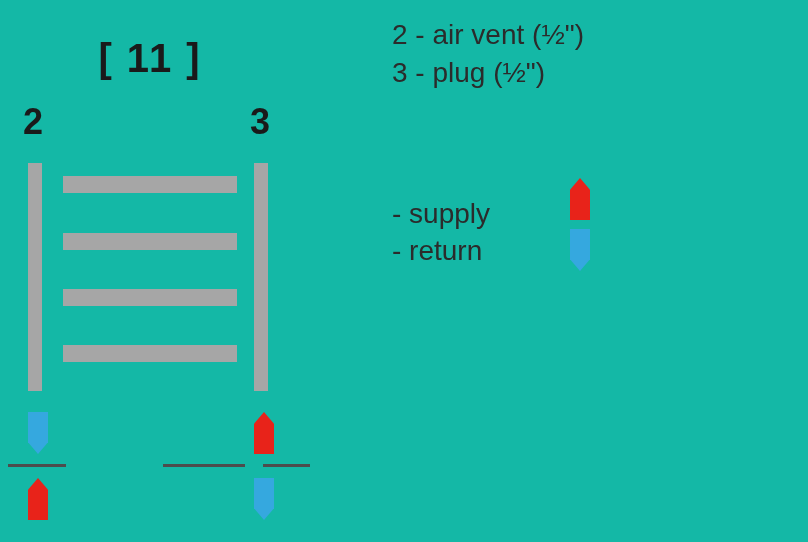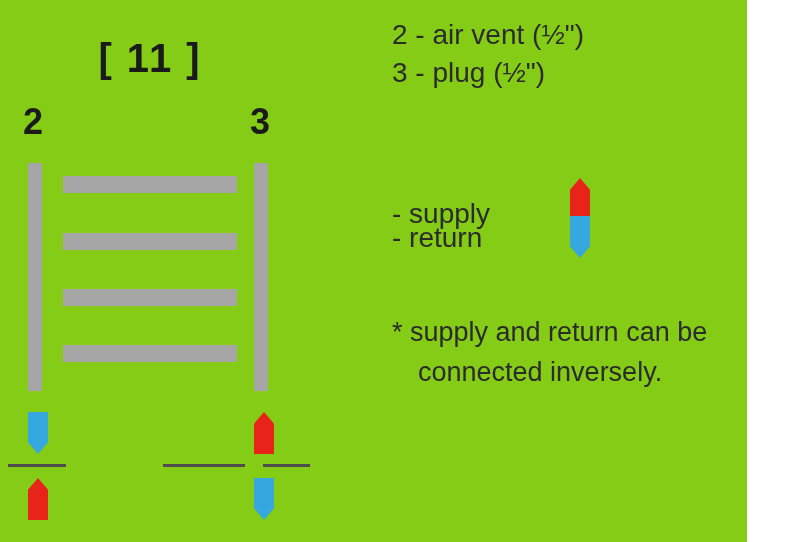--- a/index.html
+++ b/index.html
@@ -2,23 +2,23 @@
 <html><head>
 <meta charset="utf-8">
 <style>
   html, body {
     margin: 0;
     padding: 0;
     background: #ffffff;
   }
   #page {
     position: relative;
-    width: 747px;
+    width: 808px;
     height: 542px;
-    background: #84cc16;
+    background: #14b8a6;
     overflow: hidden;
     font-family: "Liberation Sans", sans-serif;
     color: #231f20;
   }
 
   
   #schematic {
     position: absolute;
     left: 0;
     top: 0;
@@ -127,21 +127,21 @@
   }
   .legend-lines div { height: 38px; }
 
   .sr-row {
     position: absolute;
     left: 0;
     width: 230px;
     height: 44px;
   }
   .sr-row.supply { top: 195px; }
-  .sr-row.return { top: 219px; text-align: center; }
+  .sr-row.return { top: 232px; text-align: center; }
   .sr-text {
     position: absolute;
     left: 0;
     top: 0;
     font-size: 28px;
     line-height: 38px;
     color: #2b2b2b;
     white-space: nowrap;
   }
   .sr-icon { position: absolute; left: 178px; }
@@ -211,19 +211,15 @@
       </span>
     </div>
 
     <div class="sr-row return">
       <span class="sr-text">- return</span>
       <span class="sr-icon arrow down">
         <span class="shape fill-blue"></span>
       </span>
     </div>
 
-    <div class="footnote">
-      <div class="fn-line1">* supply and return can be</div>
-      <div class="fn-line2">connected inversely.</div>
-    </div>
   </div>
 
 </div>
 
 </body></html>

